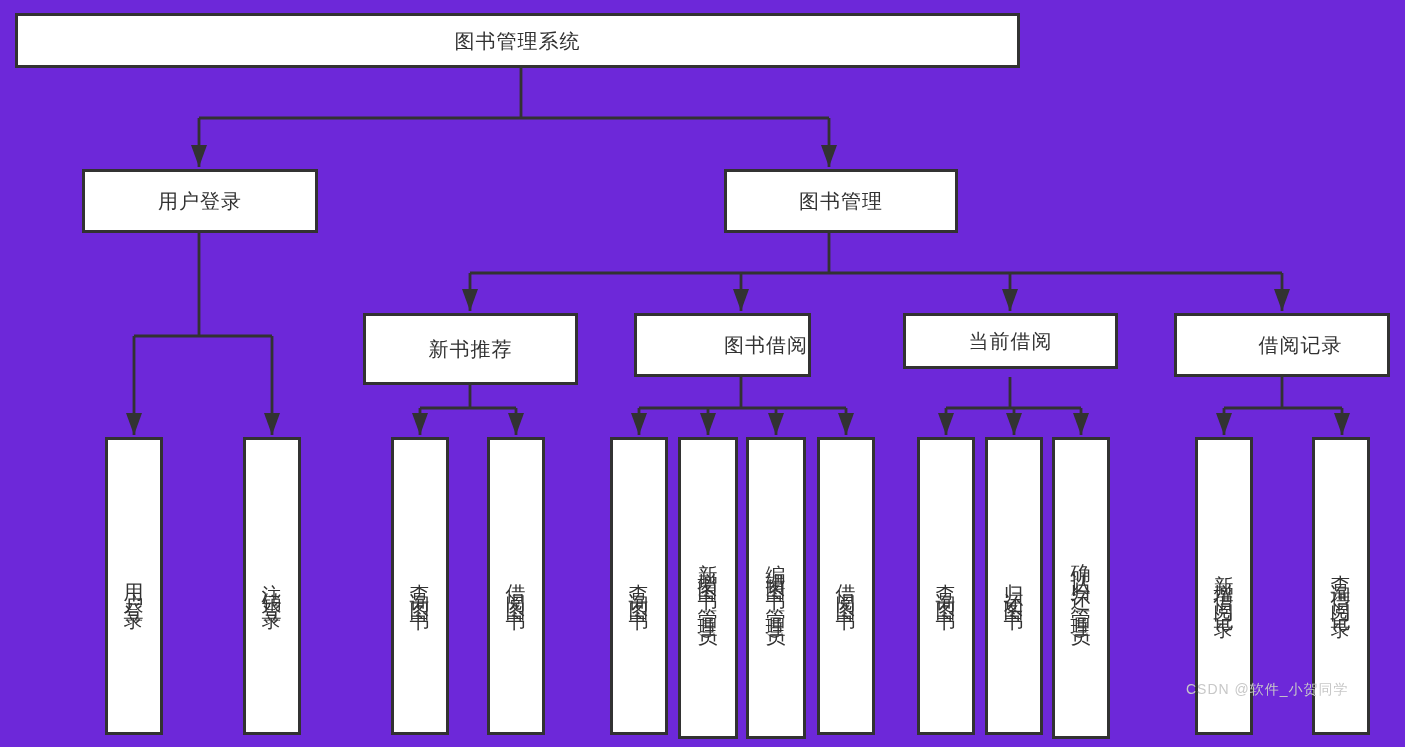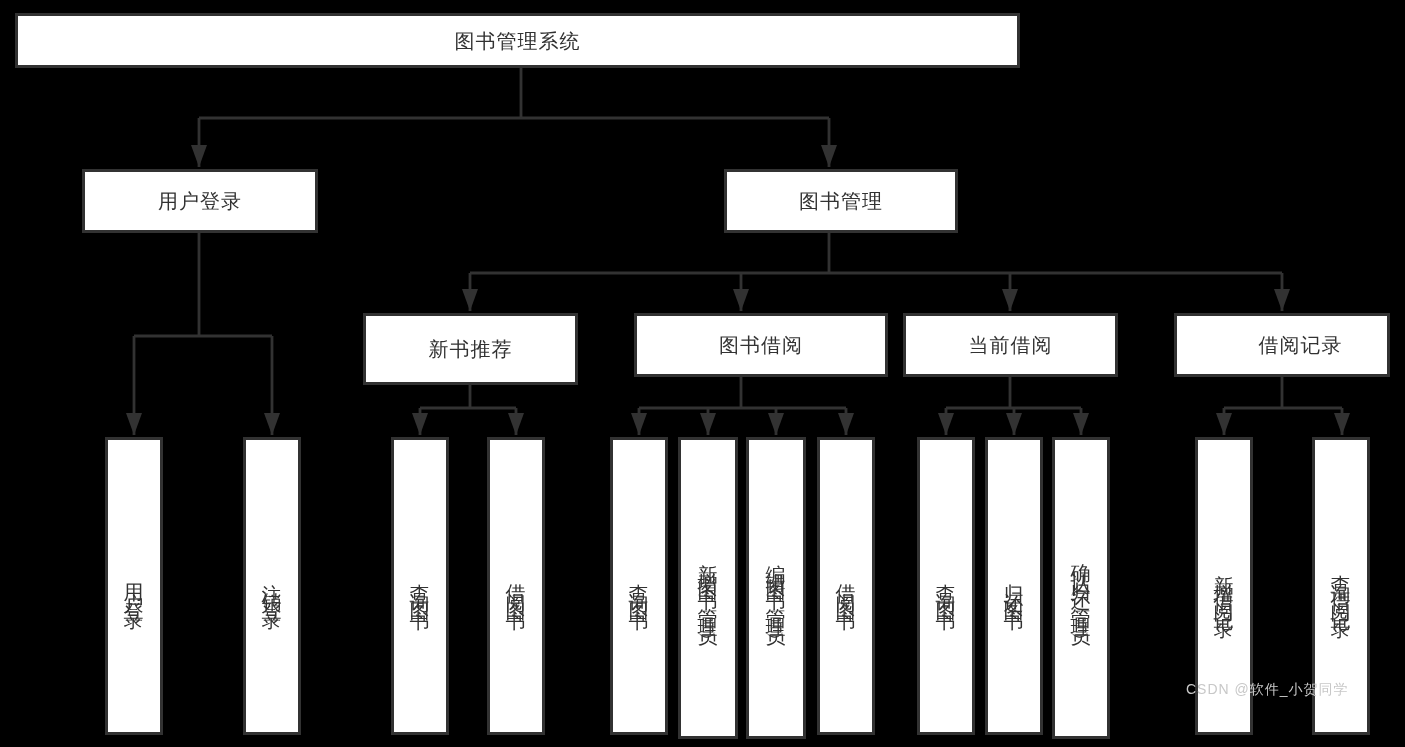--- a/index.html
+++ b/index.html
@@ -1,17 +1,17 @@
 <!DOCTYPE html>
 <html><head>
 <meta charset="utf-8">
 <style>
   html,body{margin:0;padding:0;background:#ffffff;}
   #stage{
-    position:relative;width:1405px;height:747px;background:#000000;overflow:hidden;
+    position:relative;width:1405px;height:747px;background:#6d28d9;overflow:hidden;
     font-family:"Liberation Sans","DejaVu Sans",sans-serif;color:#323232;
   }
   #connectors{position:absolute;left:0;top:0;width:1405px;height:747px;}
   .box{
     position:absolute;box-sizing:border-box;border:3px solid #323232;background:#ffffff;
     display:flex;align-items:center;justify-content:center;
   }
   .hlabel{
     font-size:20px;letter-spacing:1px;color:#323232;white-space:nowrap;line-height:1;
   }
@@ -79,24 +79,24 @@
   <div class="box" style="left:82px;top:169px;width:236px;height:64px;">
     <span class="hlabel">用户登录</span>
   </div>
   <div class="box" style="left:712px;top:169px;width:234px;height:64px;margin-left:12px;">
     <span class="hlabel">图书管理</span>
   </div>
 
   <div class="box" style="left:363px;top:313px;width:215px;height:72px;">
     <span class="hlabel">新书推荐</span>
   </div>
-  <div class="box" style="left:634px;top:313px;width:254px;height:64px;">
+  <div class="box" style="left:634px;top:313px;width:177px;height:64px;justify-content:flex-end;">
     <span class="hlabel">图书借阅</span>
   </div>
-  <div class="box" style="left:903px;top:313px;width:215px;height:64px;align-items:center;">
+  <div class="box" style="left:903px;top:313px;width:215px;height:56px;align-items:center;">
     <span class="hlabel">当前借阅</span>
   </div>
   <div class="box" style="left:1174px;top:313px;width:216px;height:64px;padding-left:37px;">
     <span class="hlabel">借阅记录</span>
   </div>
 
   <div class="box" style="left:105px;top:437px;width:58px;height:298px;">
     <span class="vlabel">用户登录</span>
   </div>
   <div class="box" style="left:243px;top:437px;width:58px;height:298px;">

